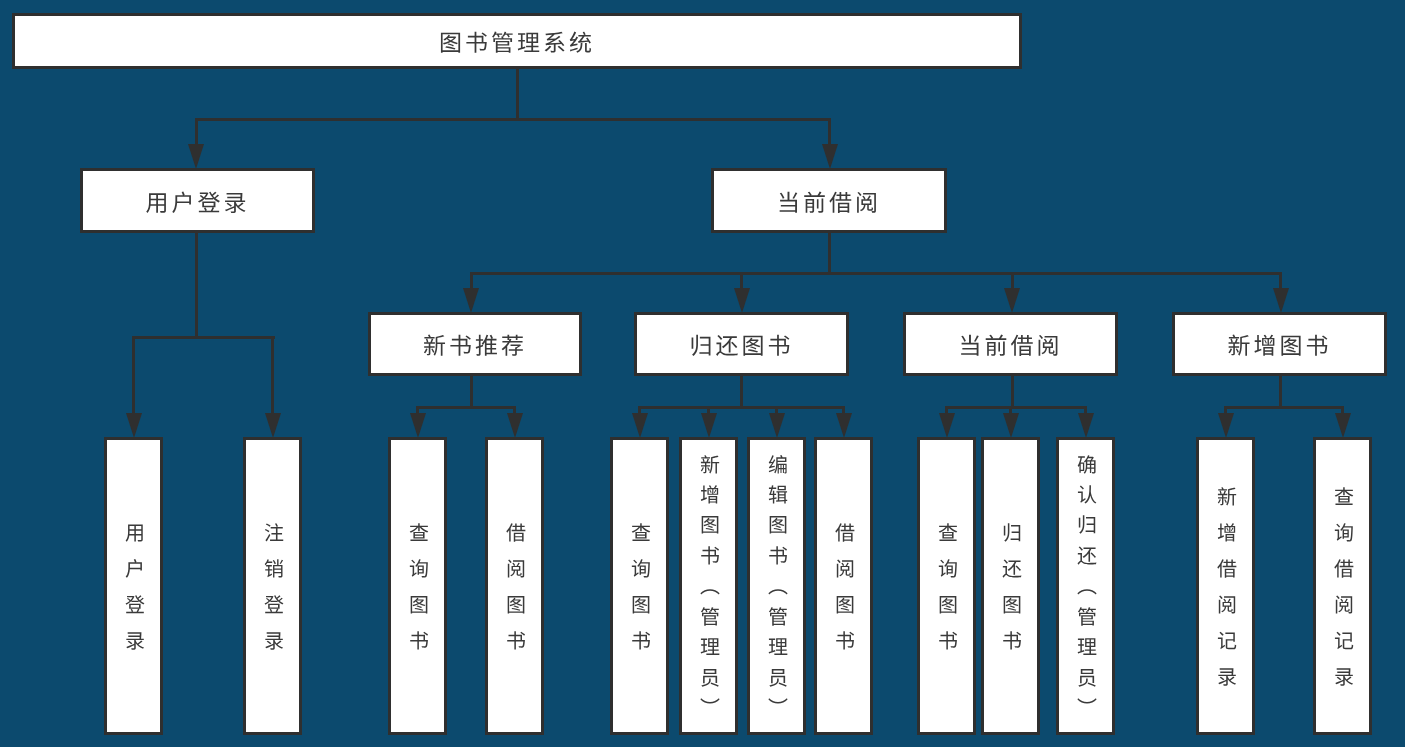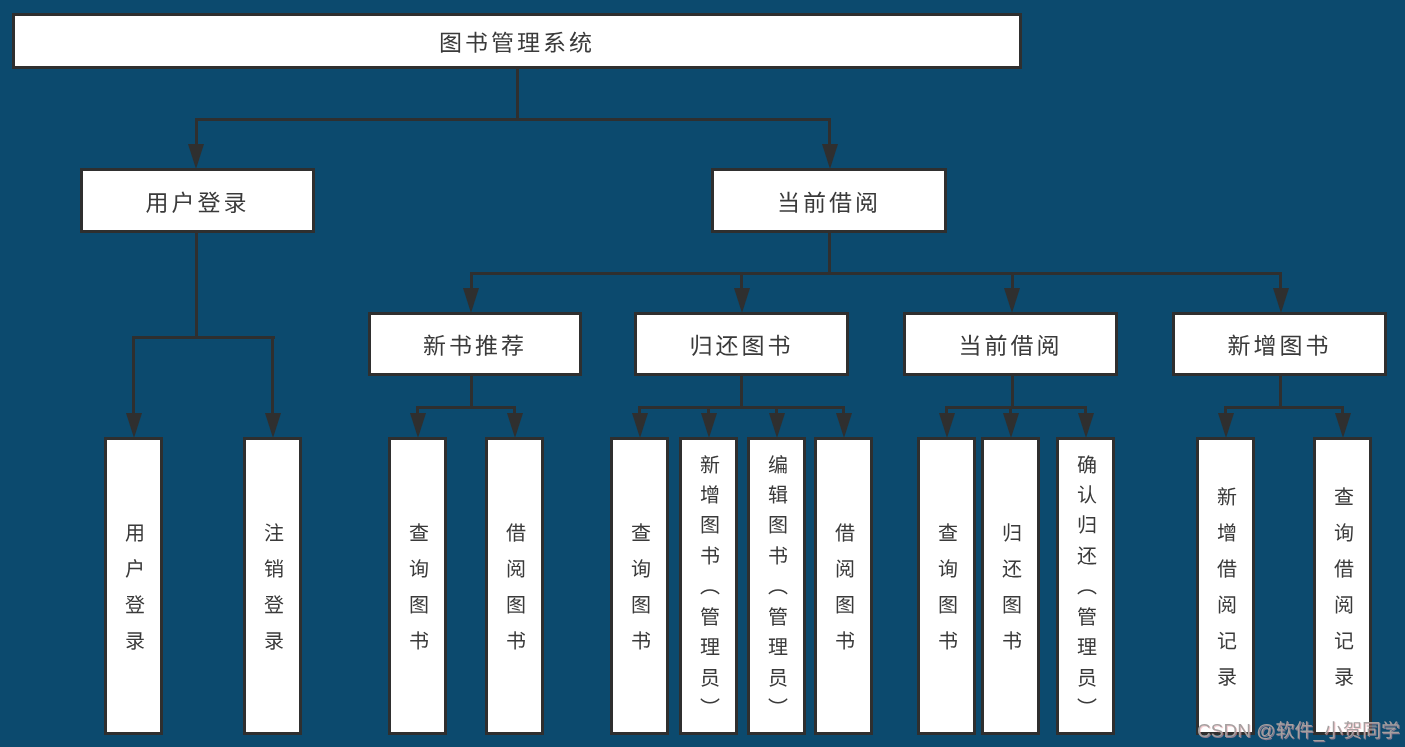--- a/index.html
+++ b/index.html
@@ -168,15 +168,14 @@
     <span class="vlabel" style="letter-spacing: 10.4444px; margin-bottom: -10.4444px;">确认归还（管理员）</span>
   </div>
 
   <div class="vbox" style="left:1196px">
     <span class="vlabel" style="letter-spacing: 16px; margin-bottom: -16px;">新增借阅记录</span>
   </div>
   <div class="vbox" style="left:1313px">
     <span class="vlabel" style="letter-spacing: 16px; margin-bottom: -16px;">查询借阅记录</span>
   </div>
 
-  <div class="watermark">CSDN @软件_小贺同学</div>
 
 </div>
 
 </body></html>

